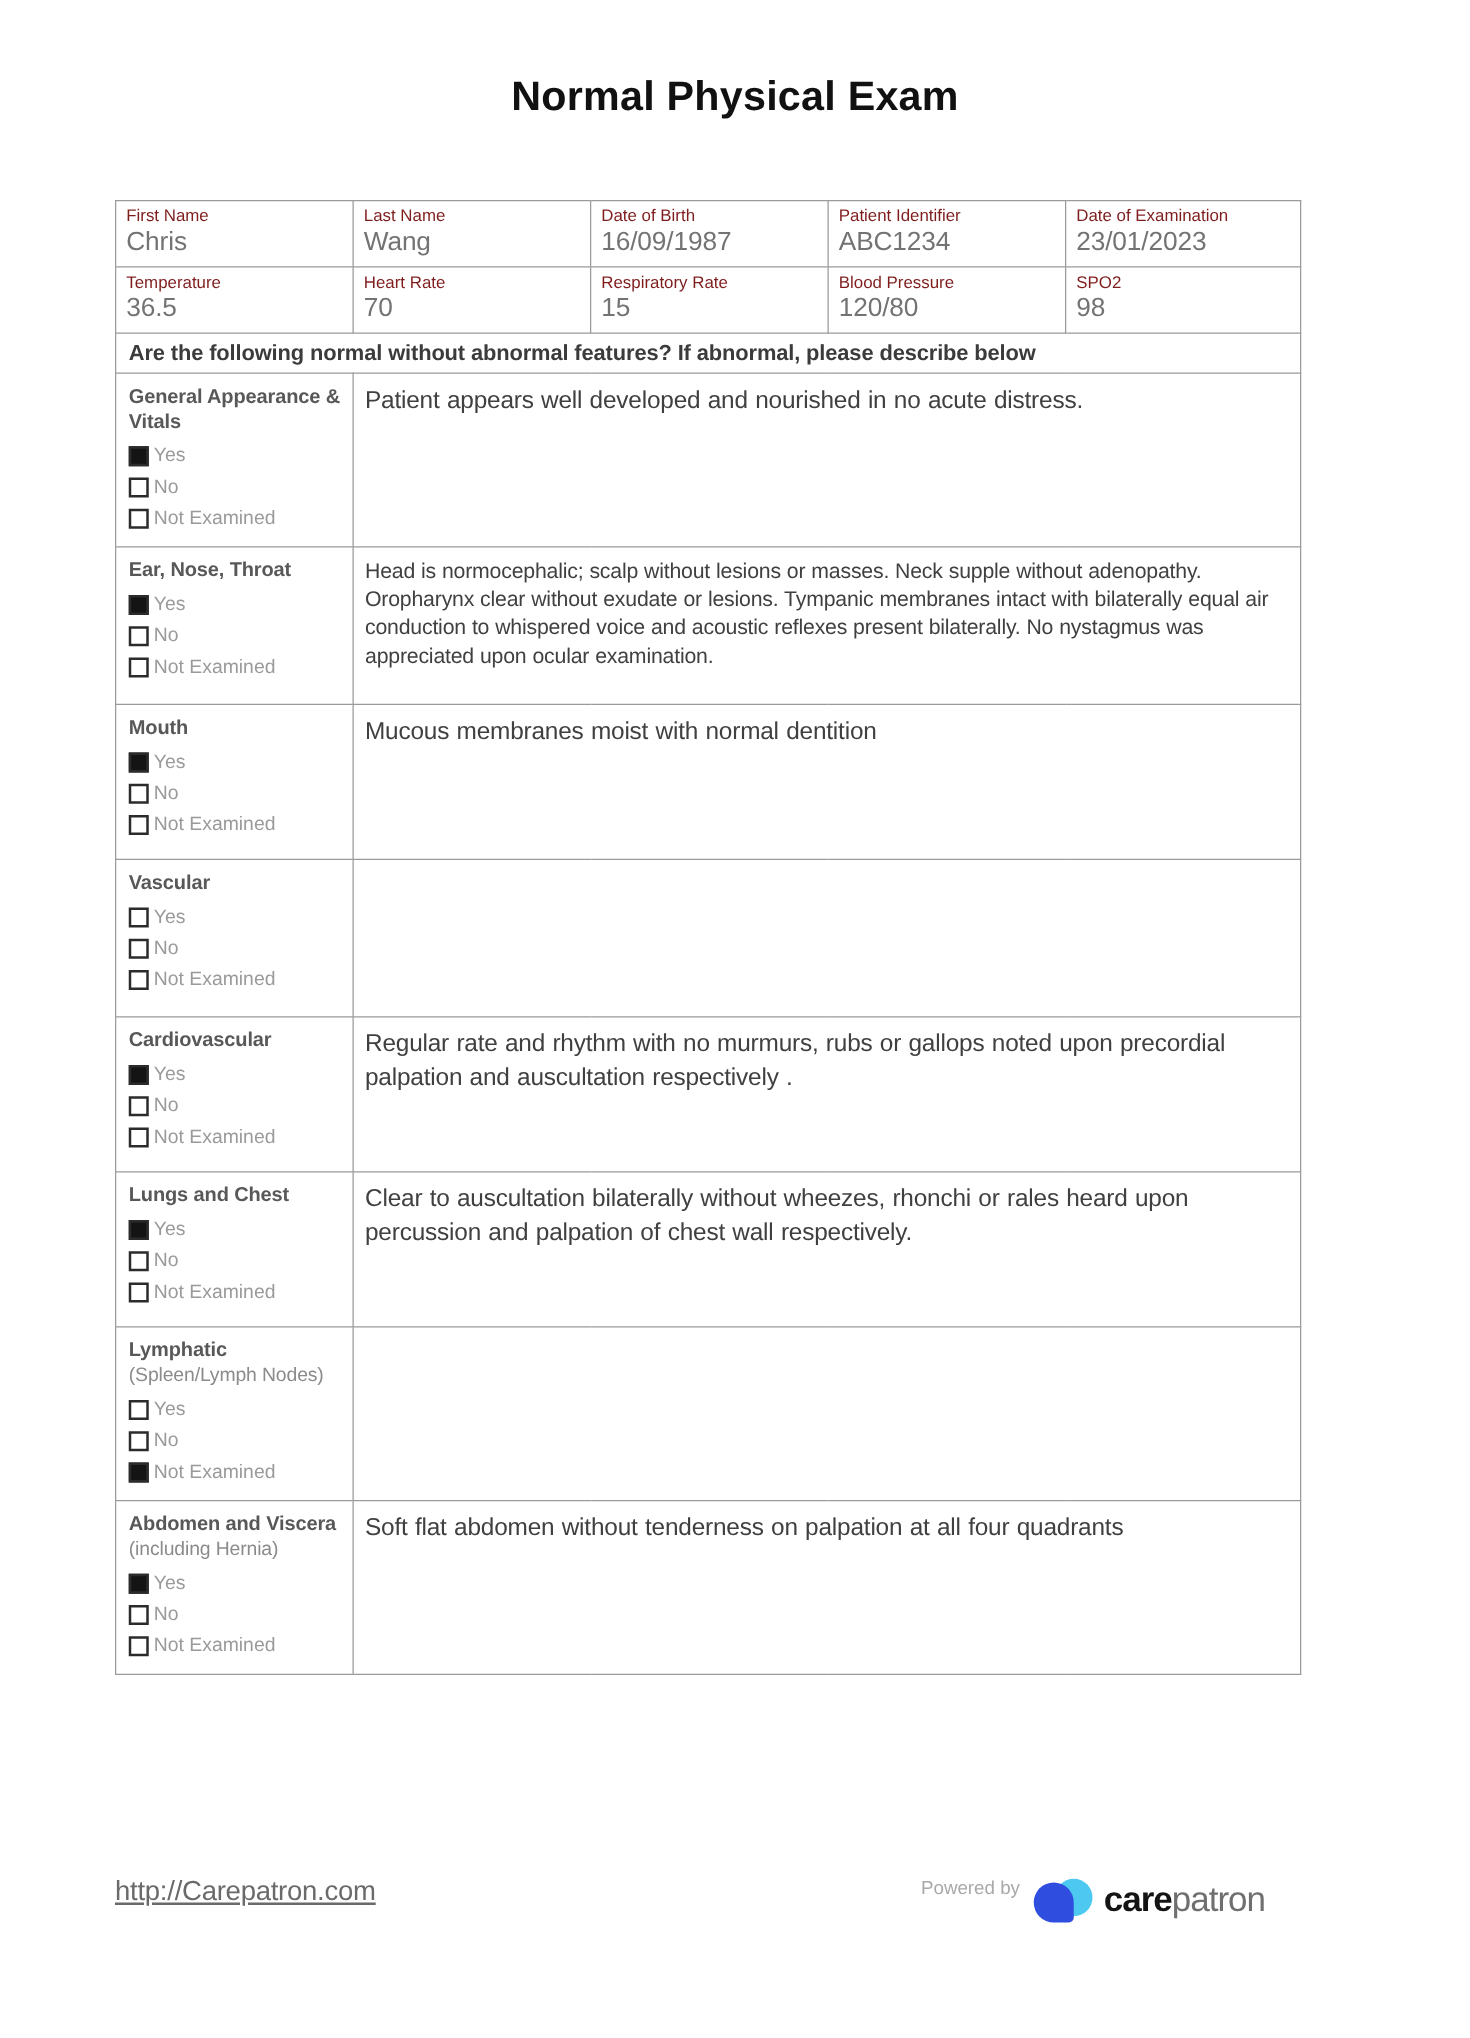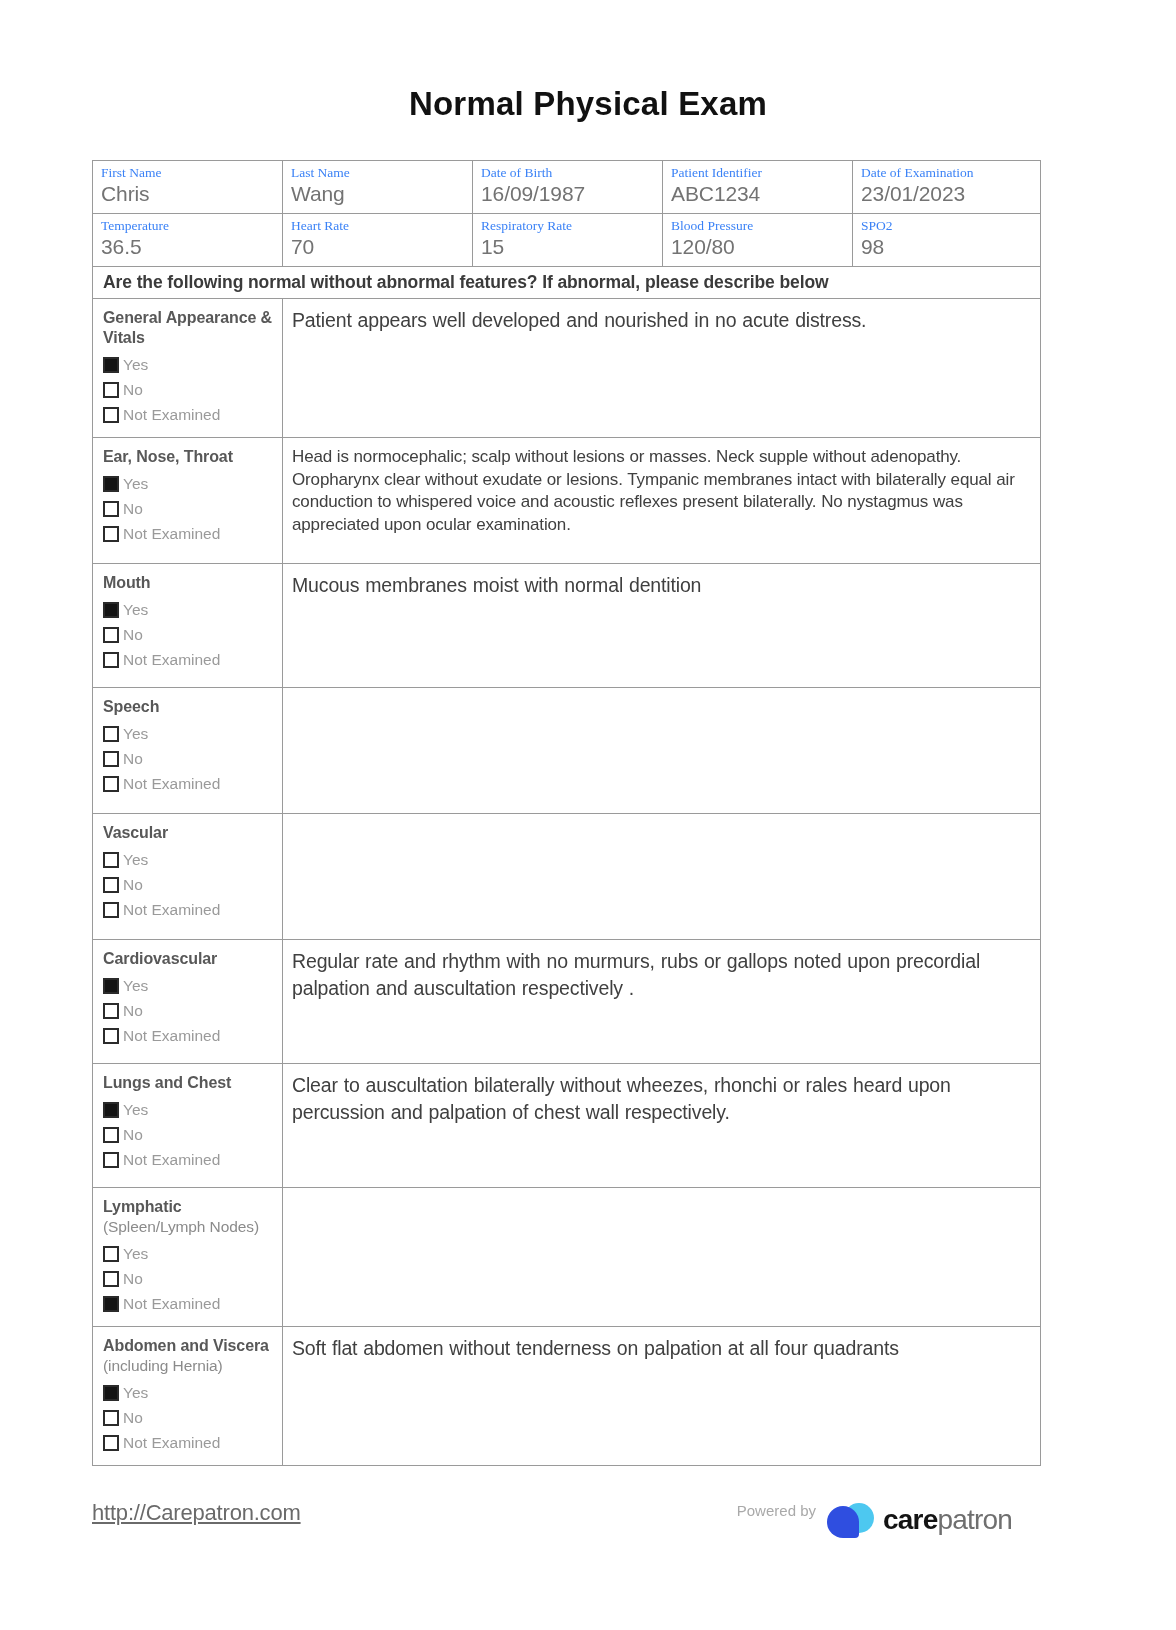--- a/index.html
+++ b/index.html
@@ -24,21 +24,21 @@
     position: relative;
   }
 
   
   .doc-title {
     text-align: center;
     font-size: 33px;
     font-weight: bold;
     letter-spacing: 0.2px;
     margin: 0;
-    padding-top: 84px;
+    padding-top: 57px;
     line-height: 1.2;
     color: #111;
   }
 
   
   .form-wrap {
     position: absolute;
     left: 92px;
     top: 160px;
     width: 948px;
@@ -56,25 +56,24 @@
     padding: 0;
   }
 
   
   .info-cell {
     height: 53px;
     padding: 5px 0 0 8px !important;
   }
   .info-label {
     font-size: 13.5px;
-    color: #3b82f6;
+    color: #7f1d1d;
     line-height: 14px;
     display: block;
     margin-bottom: 1px;
-    font-family: Liberation Serif, serif;
   }
   .info-value {
     font-size: 21px;
     color: #737373;
     line-height: 25px;
     display: block;
     letter-spacing: -0.1px;
   }
 
   
@@ -328,40 +327,20 @@
                 <span class="cbox"></span>
                 <span class="opt-label">No</span>
               </div>
               <div class="opt-row">
                 <span class="cbox"></span>
                 <span class="opt-label">Not Examined</span>
               </div>
             </td>
             <td class="desc-cell" colspan="4">
               <div class="desc-text">Mucous membranes moist with normal dentition</div>
-            </td>
-          </tr>
-          <tr>
-            <td class="sec-label-cell" style="height: 126px;">
-              <div class="sec-title"><span>Speech</span></div>
-              <div class="opt-row">
-                <span class="cbox"></span>
-                <span class="opt-label">Yes</span>
-              </div>
-              <div class="opt-row">
-                <span class="cbox"></span>
-                <span class="opt-label">No</span>
-              </div>
-              <div class="opt-row">
-                <span class="cbox"></span>
-                <span class="opt-label">Not Examined</span>
-              </div>
-            </td>
-            <td class="desc-cell" colspan="4">
-              <div class="desc-text"></div>
             </td>
           </tr>
           <tr>
             <td class="sec-label-cell" style="height: 126px;">
               <div class="sec-title"><span>Vascular</span></div>
               <div class="opt-row">
                 <span class="cbox"></span>
                 <span class="opt-label">Yes</span>
               </div>
               <div class="opt-row">

